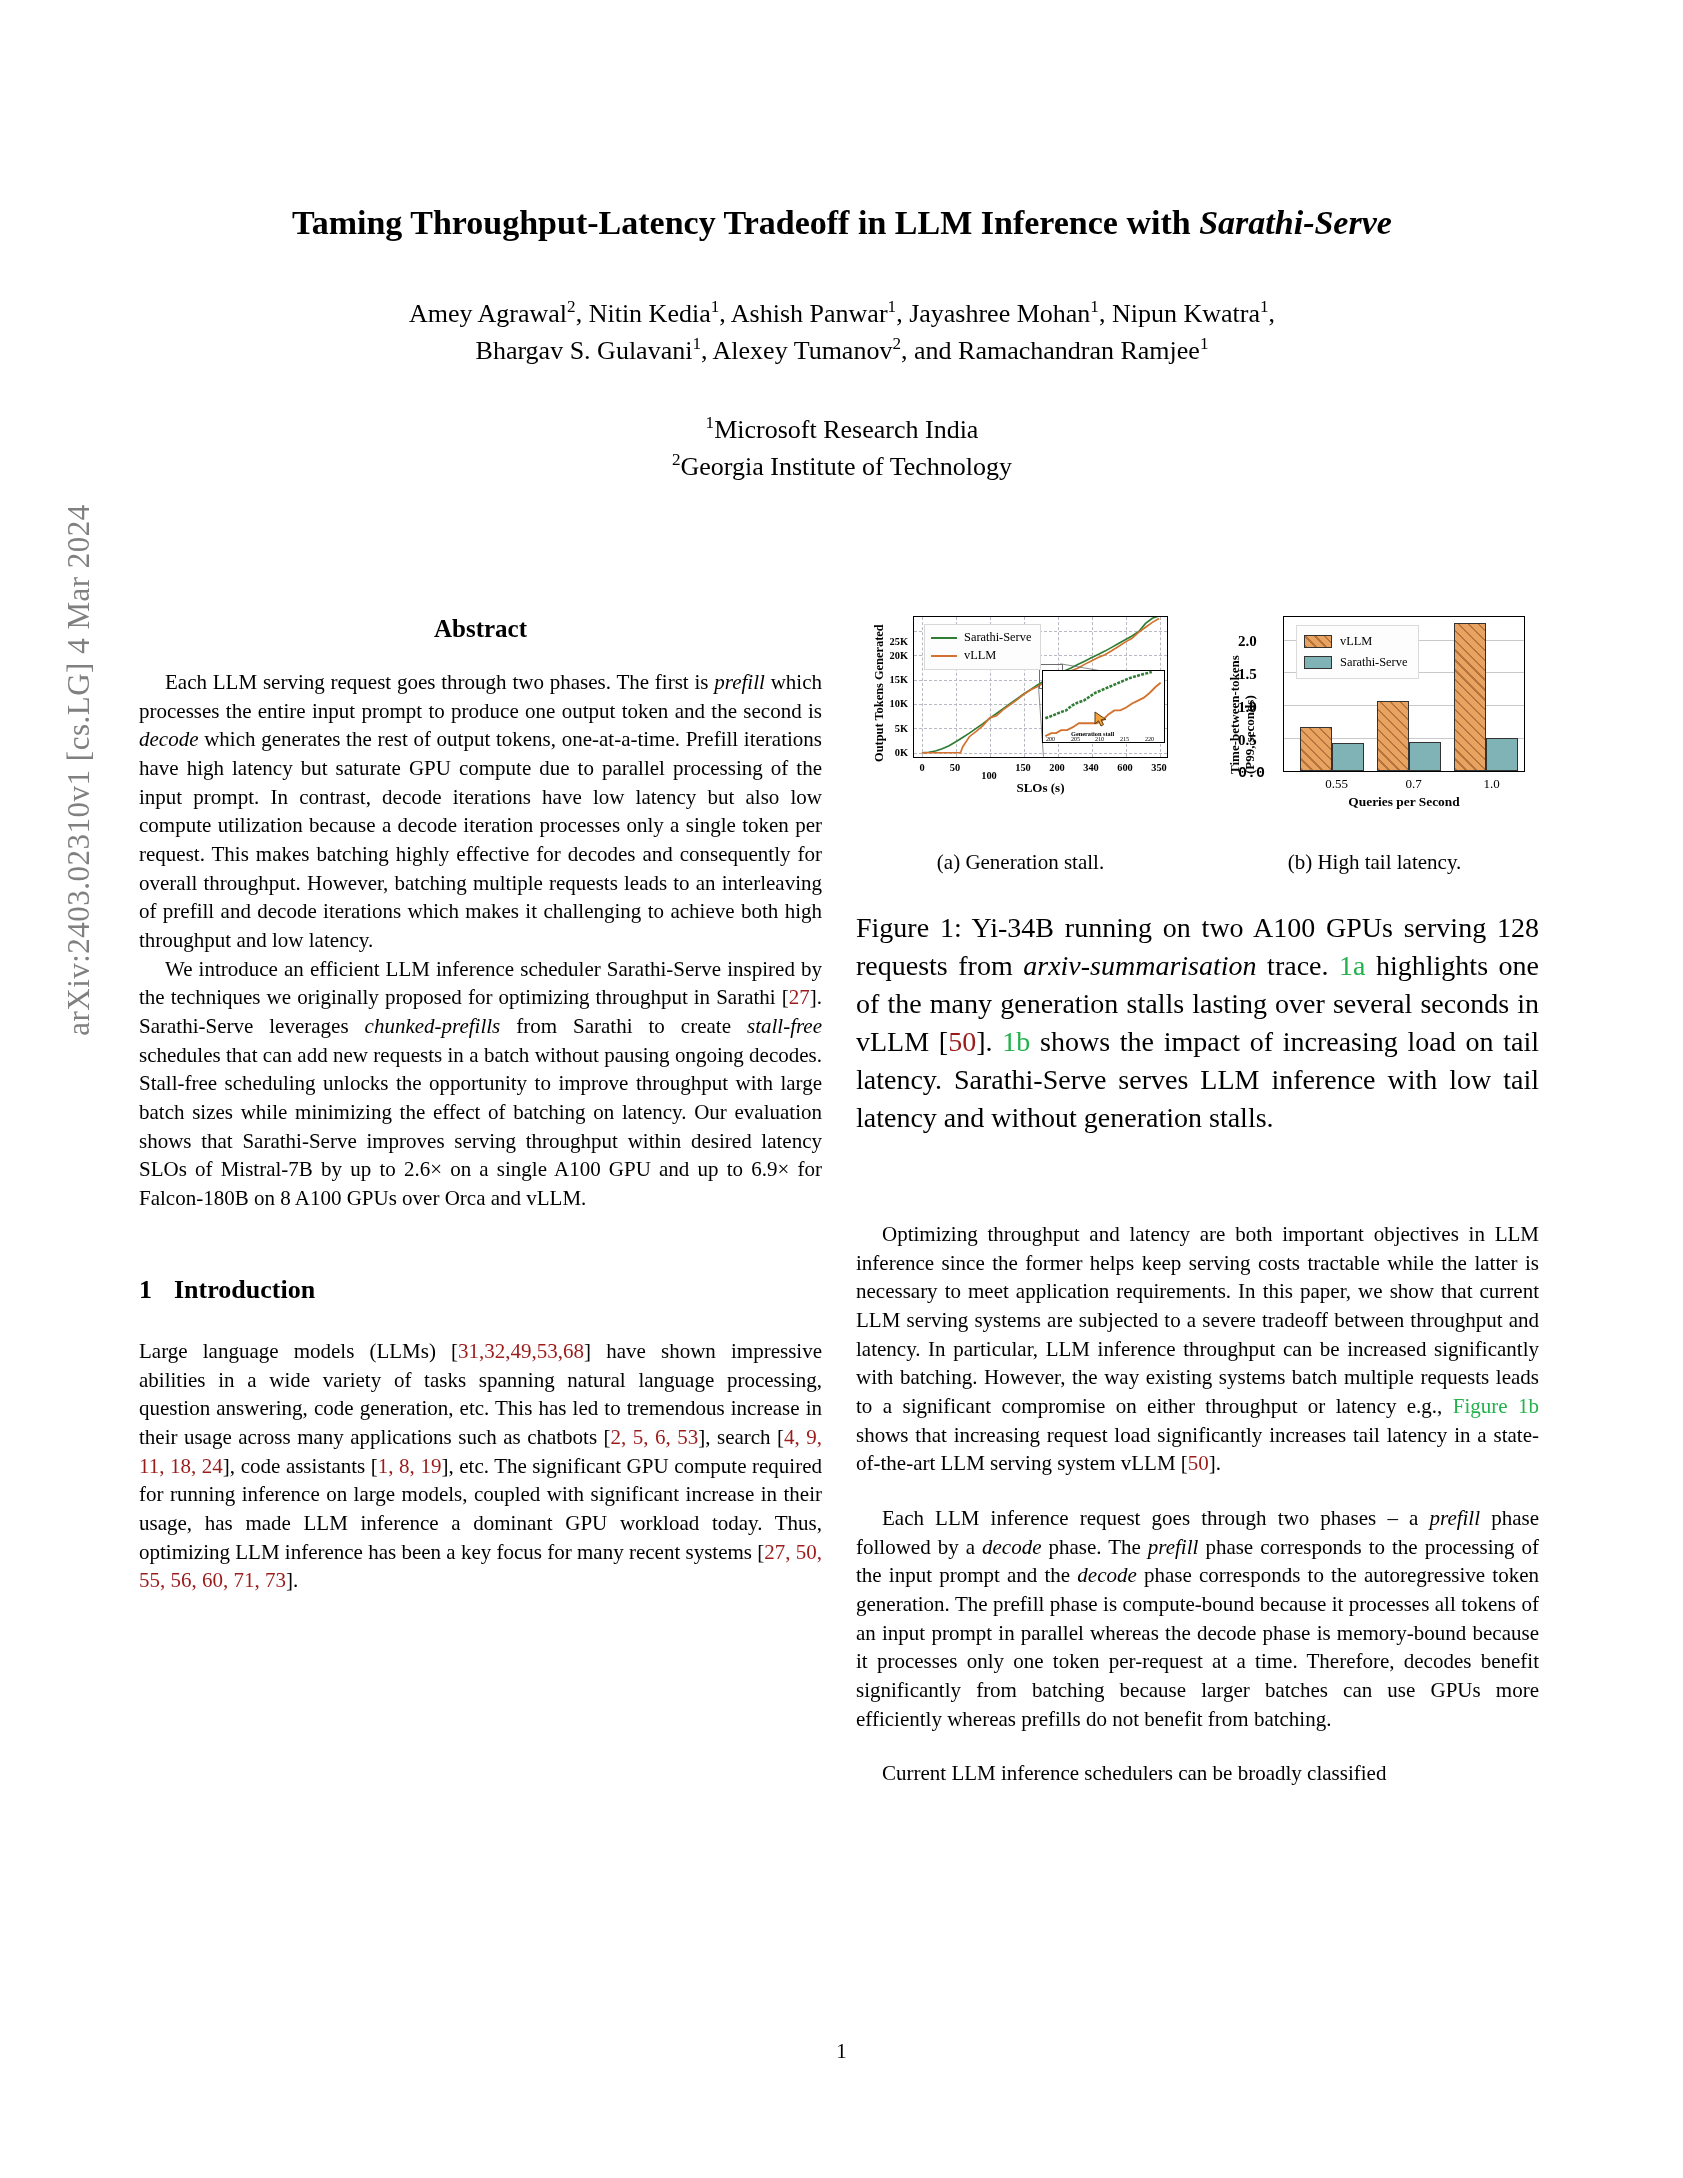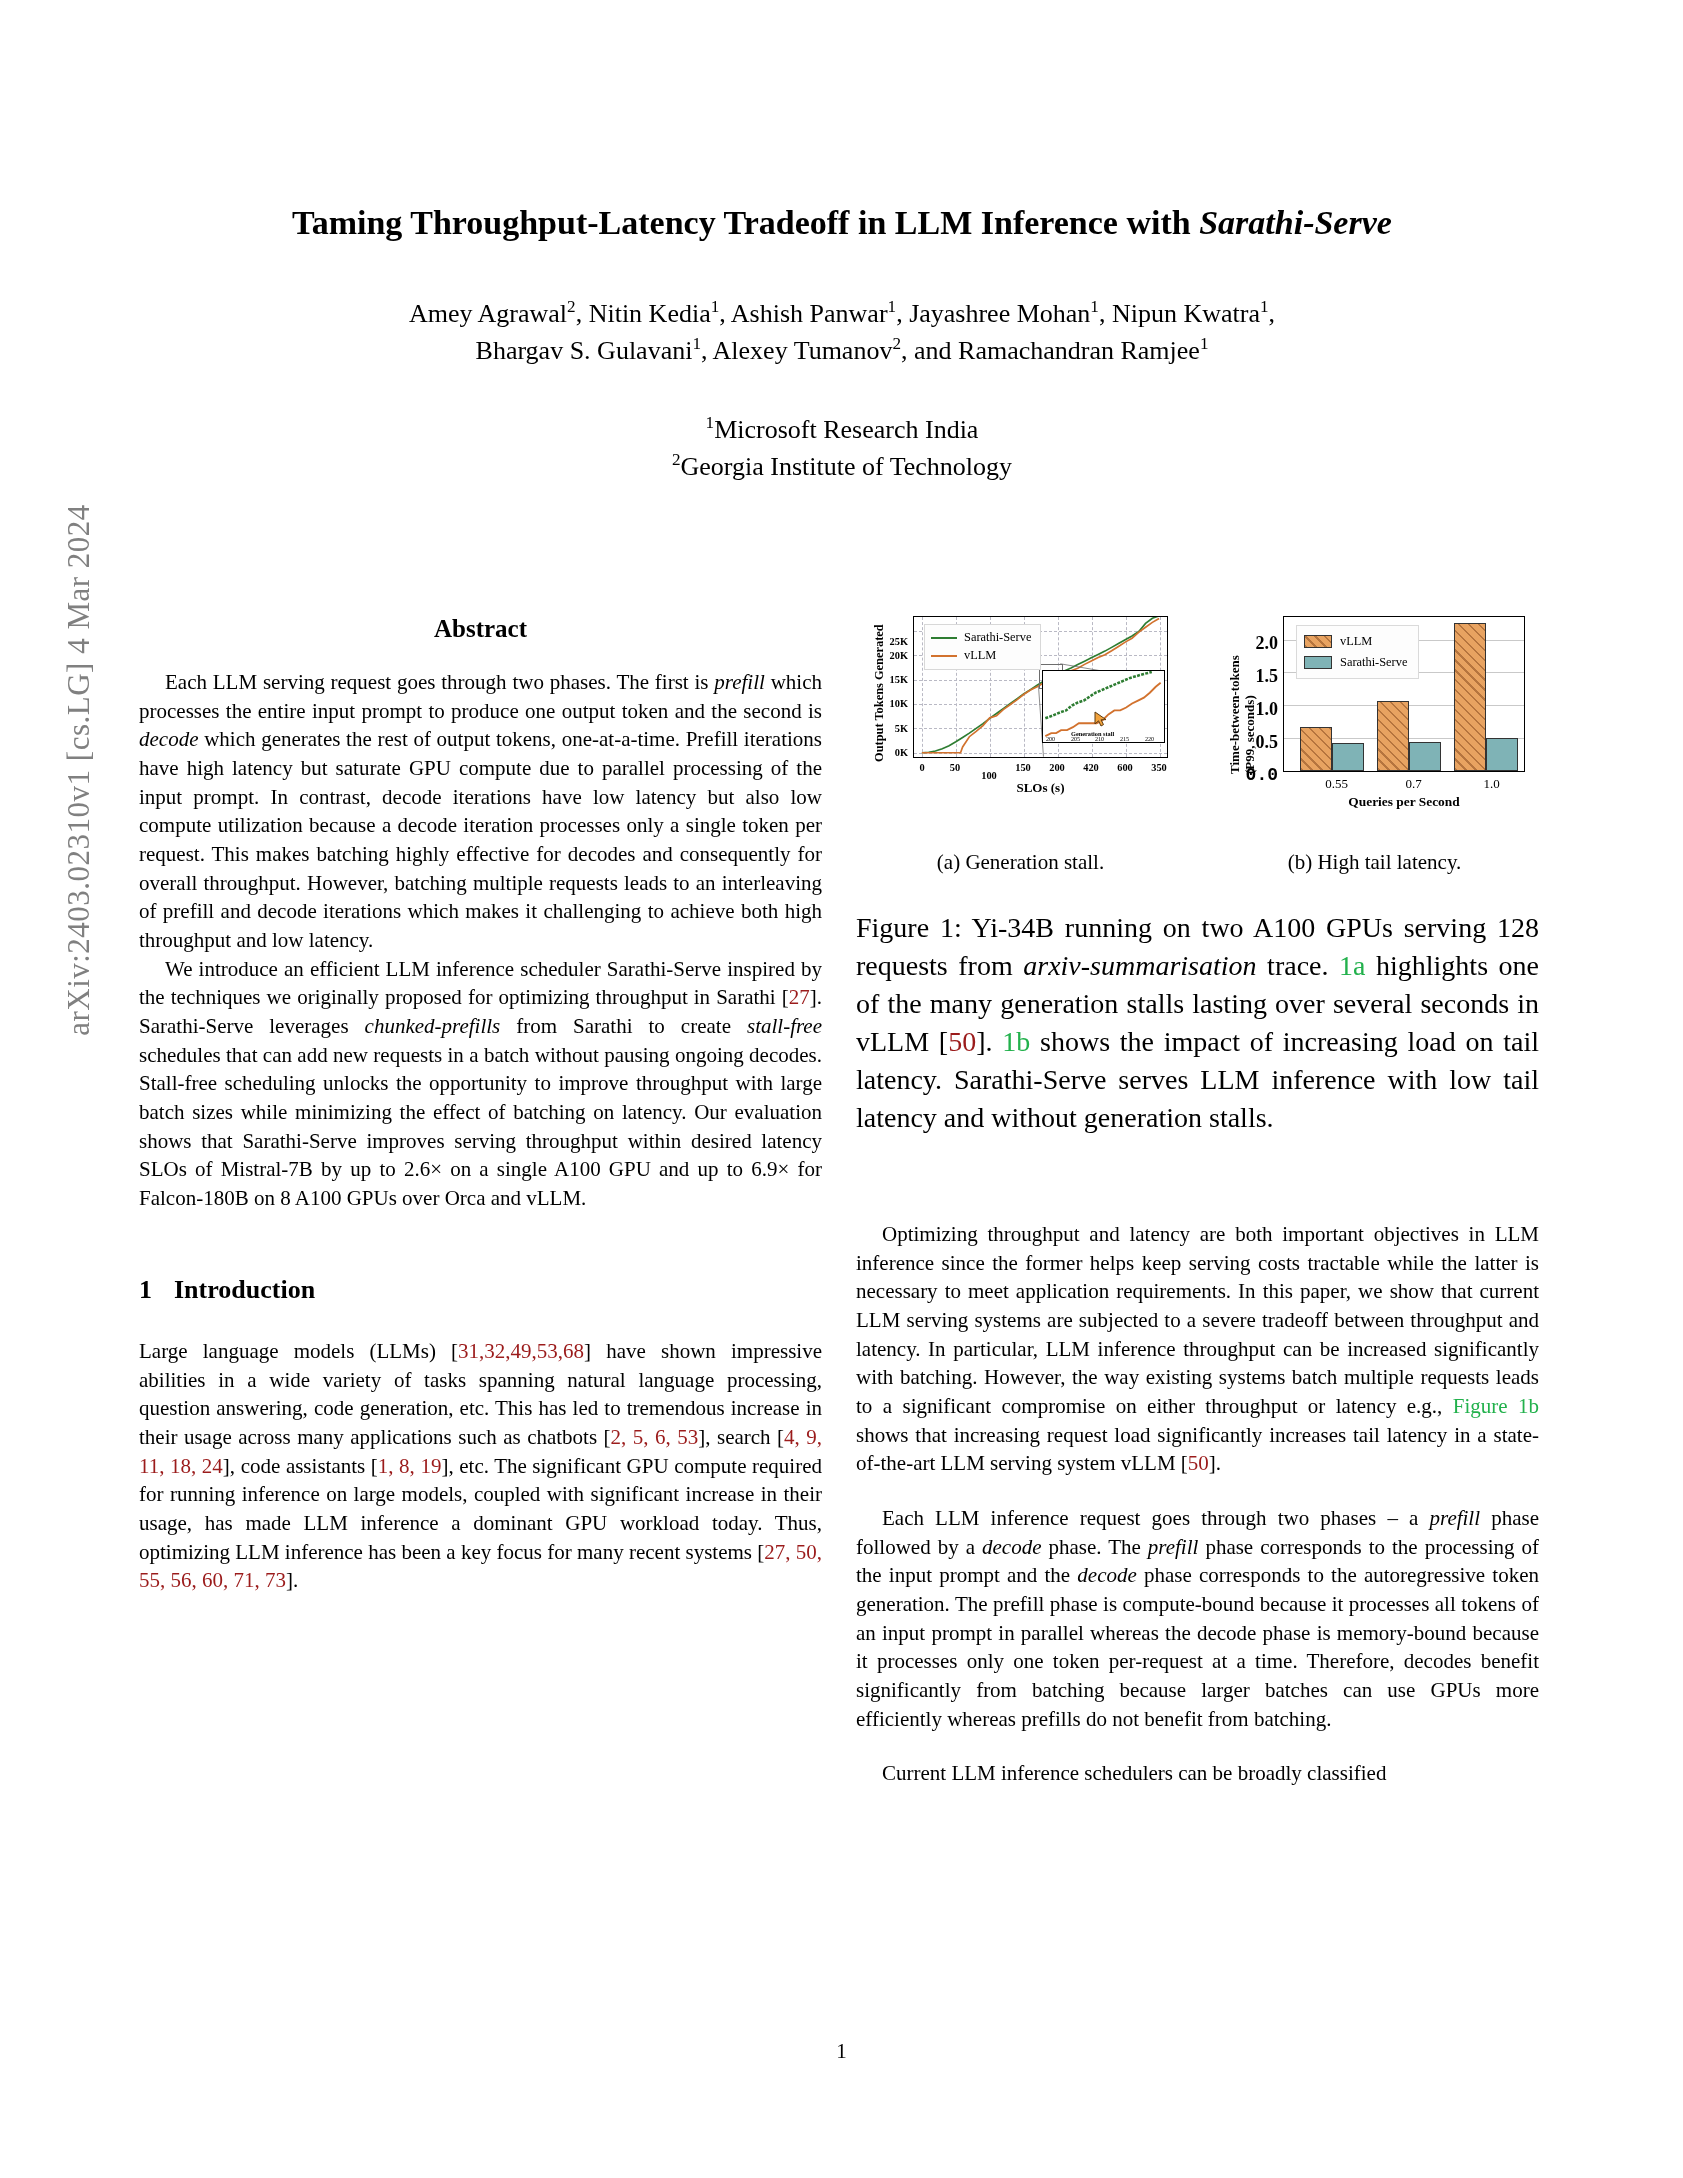--- a/index.html
+++ b/index.html
@@ -233,23 +233,22 @@
   .bar.vllm {
     background-color: #e8a361;
     background-image: repeating-linear-gradient(
       45deg, rgba(120,60,20,0.45) 0 1.6px, transparent 1.6px 7px);
   }
   .bar.sarathi {
     background-color: #7fb3b6;
   }
   .ytick-b {
     position: absolute;
-    font-size: 18px;
-    font-weight: bold;
-    text-align: right;
+    font-size: 15px;
+    font-weight: bold;
     width: 40px;
     white-space: nowrap;
   }
   .xtick-b {
     position: absolute;
     font-size: 13px;
     text-align: center;
     width: 79px;
     white-space: nowrap;
   }
@@ -416,21 +415,21 @@
               <span>vLLM</span>
             </div>
           </div>
         </div>
 
         <div class="xtick-a" style="left:46px;  top:158px;">0</div>
         <div class="xtick-a" style="left:79px;top:158px;">50</div>
         <div class="xtick-a" style="left:113px;top:158px;margin-top:8px;">100</div>
         <div class="xtick-a" style="left:147px;top:158px;">150</div>
         <div class="xtick-a" style="left:181px;top:158px;">200</div>
-        <div class="xtick-a" style="left:215px;top:158px;">420</div>
+        <div class="xtick-a" style="left:215px;top:158px;">340</div>
         <div class="xtick-a" style="left:249px;top:158px;">600</div>
         <div class="xtick-a" style="left:283px;  top:158px;">350</div>
 
         <div id="xlabel-a">SLOs (s)</div>
       </div>
 
       <div id="chart-b-wrap" style="height:236px;">
         <div class="axis-y-title" style="left:18px; top:170px; font-size:13px; line-height:1.15;">Time-between-tokens<br>(P99, seconds)</div>
 
         <div class="ytick-b" style="left:28px; top:161px;font-family:Liberation Mono, monospace;">0.0</div>

